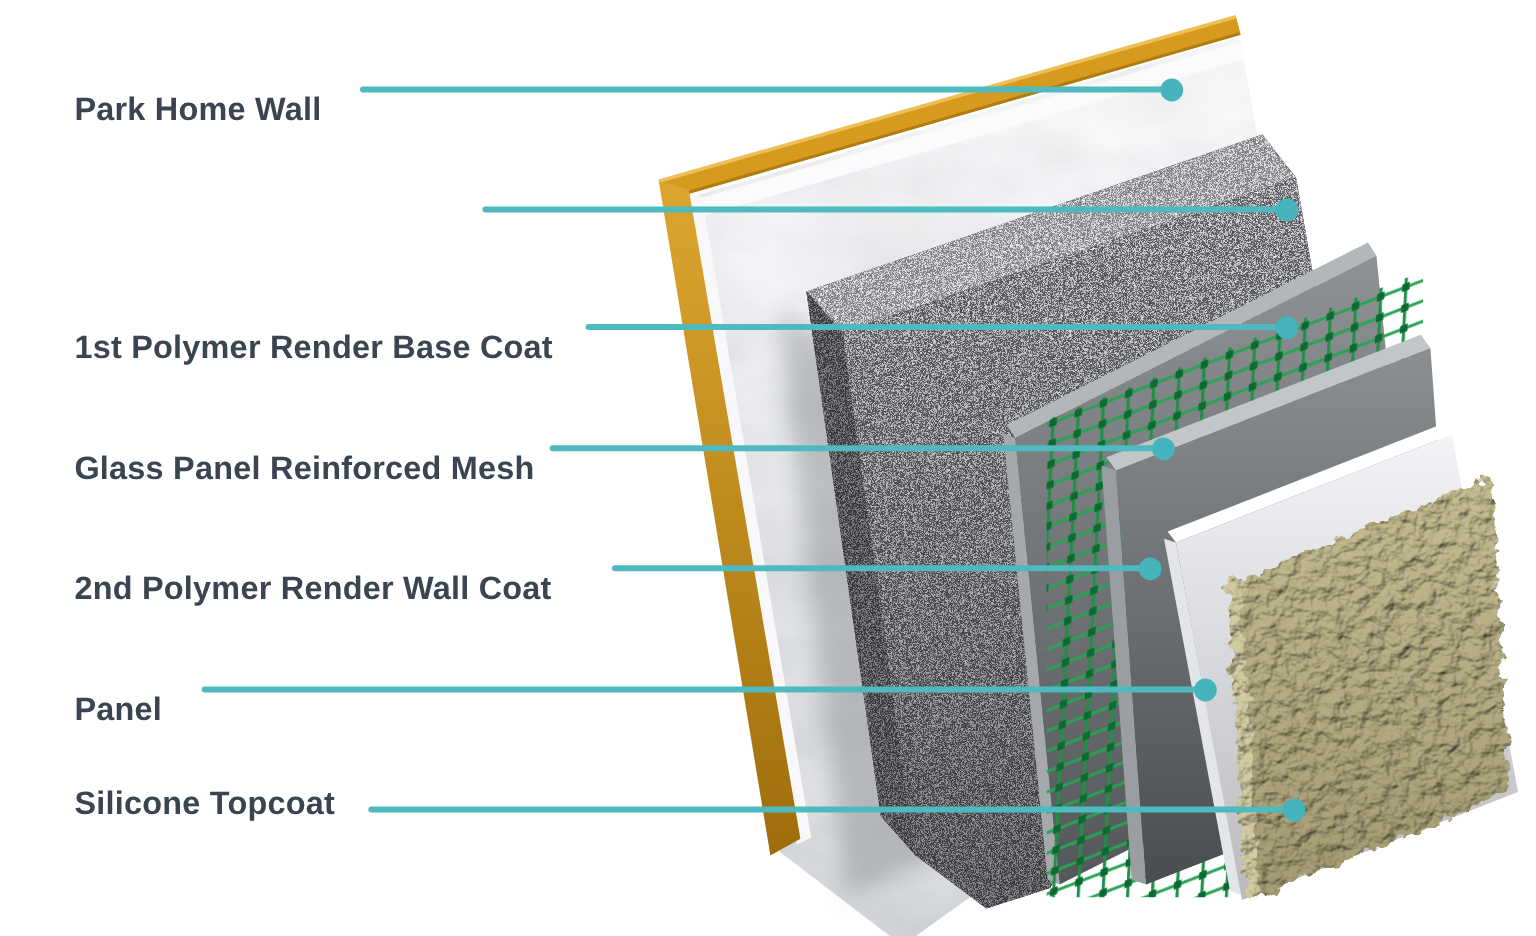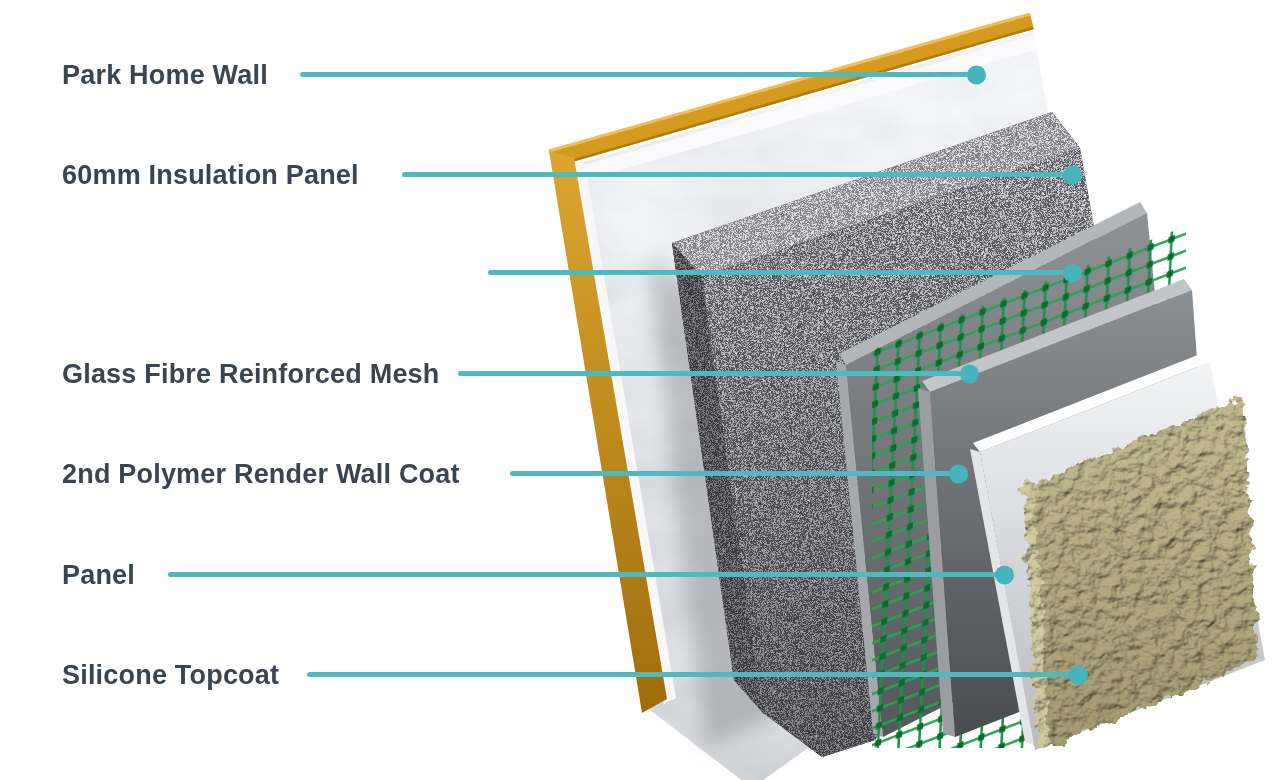--- a/index.html
+++ b/index.html
@@ -1,25 +1,25 @@
 <!DOCTYPE html>
 <html><head>
 <meta charset="utf-8">
 <style>
   html,body{margin:0;padding:0;background:#ffffff;}
   .stage{position:relative;width:1280px;height:780px;background:#ffffff;overflow:hidden;
          font-family:"Liberation Sans",sans-serif;}
   .illustration{position:absolute;left:0;top:0;z-index:1;}
   .label{position:absolute;left:62px;z-index:6;white-space:nowrap;
-         font:600 27px/32px "Liberation Sans",sans-serif;color:#3a4551;letter-spacing:.2px;}
+         font:600 27px/32px "Liberation Sans",sans-serif;color:#3a4551;letter-spacing:.2px;margin-top:16px;}
   .leader{position:absolute;height:5px;background:#4fb9c0;border-radius:3px;z-index:5;}
   .dot{position:absolute;right:-10px;top:50%;transform:translateY(-50%);
        width:19px;height:19px;border-radius:50%;background:#45b4bc;}
   
-  .l1{top:59px}.l2{top:159px}.l3{top:257px}.l4{top:358px}.l5{top:458px}.l6{top:559px}.l7{top:659px}
+  .l1{top:59px}.l2{top:159px}.l3{top:257px}.l4{top:358px}.l5{top:458px}.l6{top:559px}.l7{top:637px}
   
   .k1{top:72px;left:300px;width:676px}
   .k2{top:172px;left:402px;width:670px}
   .k3{top:270px;left:488px;width:584px}
   .k4{top:371px;left:458px;width:511px}
   .k5{top:471px;left:510px;width:448px}
   .k6{top:572px;left:168px;width:836px}
   .k7{top:672px;left:307px;width:771px}
 </style>
 </head>
@@ -158,22 +158,22 @@
       <polygon points="980,452 1210,362 1265,660 1035,750" fill="url(#gPrimer)"></polygon>
     </g>
 
     <g filter="url(#fStucco)">
       <polygon points="1022,478 1034,483 1049,748 1037,743" fill="#d3cba1"></polygon>
       <polygon points="1034,483 1243,396 1258,661 1049,748" fill="url(#gTop)"></polygon>
     </g>
   </svg>
 
   <div class="label l1">Park Home Wall</div>
-  <div class="label l2">60mm Insulation Panel</div>
-  <div class="label l4">Glass Fibre Reinforced Mesh</div>
+  <div class="label l3">1st Polymer Render Base Coat</div>
+  <div class="label l4">Glass Panel Reinforced Mesh</div>
   <div class="label l5">2nd Polymer Render Wall Coat</div>
   <div class="label l6">Panel</div>
   <div class="label l7">Silicone Topcoat</div>
 
   <div class="leader k1">
       <span class="dot"></span>
     </div>
   <div class="leader k2">
       <span class="dot"></span>
     </div>

